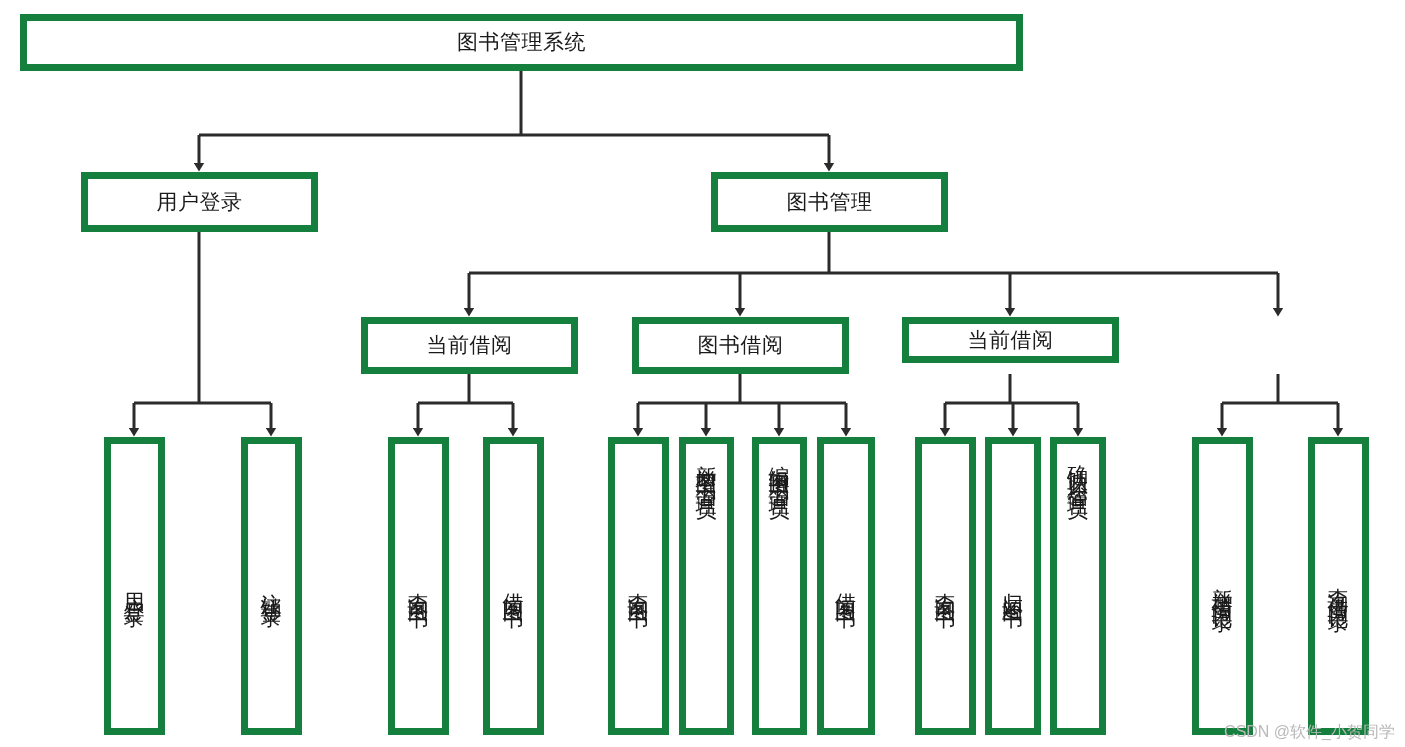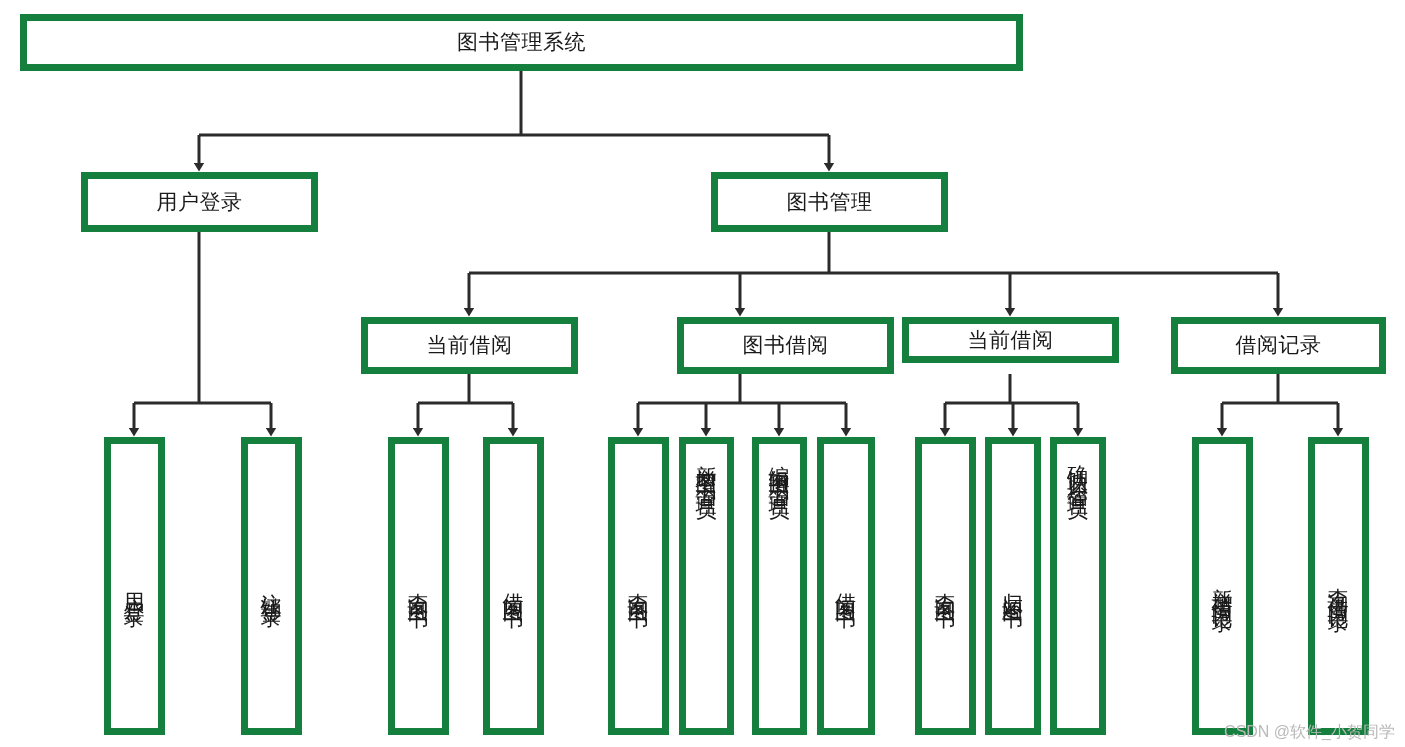--- a/index.html
+++ b/index.html
@@ -137,28 +137,25 @@
   <div class="node h" style="left:81px; top:172px; width:237px; height:60px;">
     <span class="label">用户登录</span>
   </div>
   <div class="node h" style="left:711px; top:172px; width:237px; height:60px;">
     <span class="label">图书管理</span>
   </div>
 
   <div class="node h" style="left:361px; top:317px; width:217px; height:57px;">
     <span class="label">当前借阅</span>
   </div>
-  <div class="node h" style="left:632px; top:317px; width:217px; height:57px;margin-left:45px;">
+  <div class="node h" style="left:632px; top:317px; width:217px; height:57px;">
     <span class="label">图书借阅</span>
   </div>
   <div class="node h" style="left:902px; top:317px; width:217px; height:46px;">
     <span class="label">当前借阅</span>
-  </div>
-  <div class="node h" style="left:1171px; top:317px; width:215px; height:57px;">
-    <span class="label">借阅记录</span>
   </div>
 
   <div class="node v" style="left:104px; top:437px; width:61px; height:298px;">
     <span class="label">用户登录</span>
   </div>
   <div class="node v" style="left:241px; top:437px; width:61px; height:298px;">
     <span class="label">注销登录</span>
   </div>
   <div class="node v" style="left:388px; top:437px; width:61px; height:298px;">
     <span class="label">查询图书</span>

